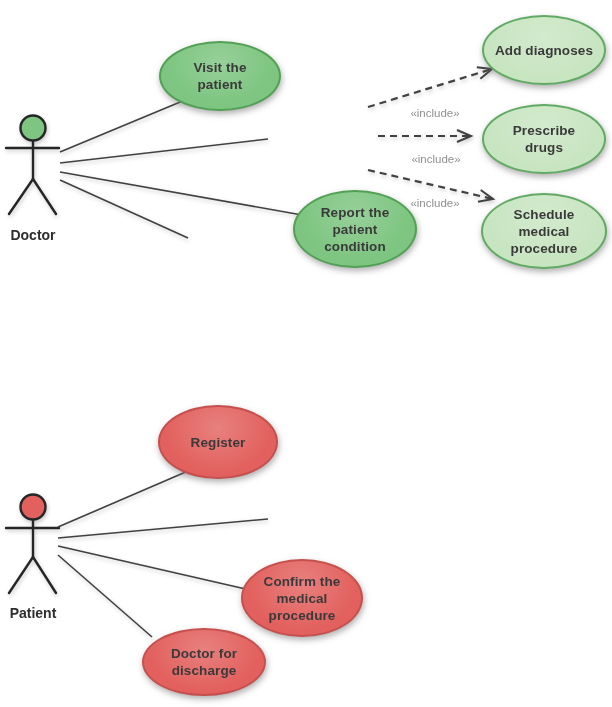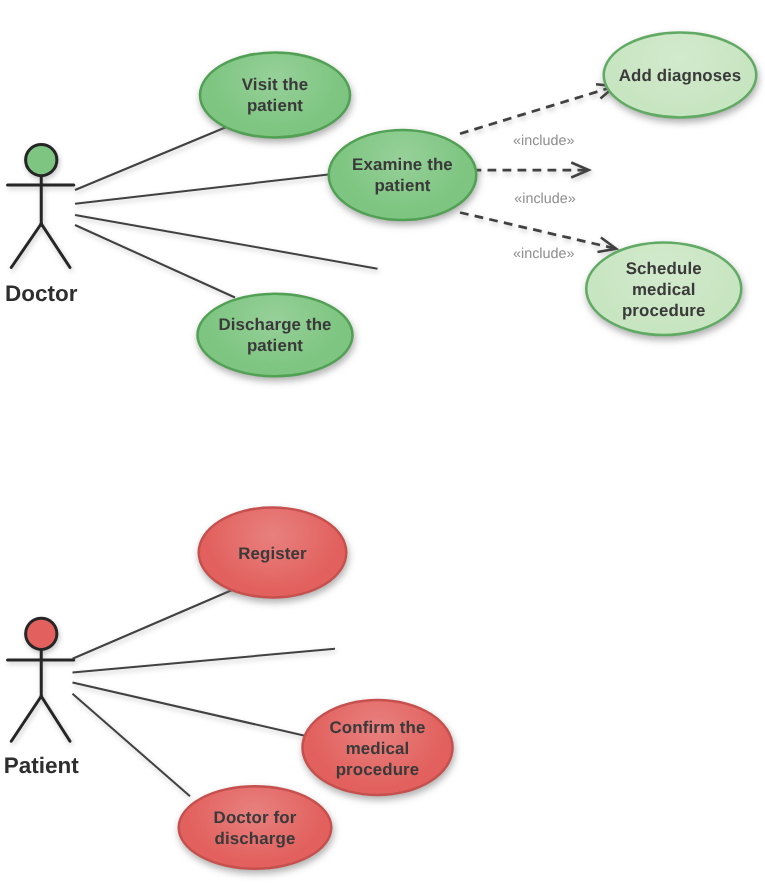--- a/index.html
+++ b/index.html
@@ -38,21 +38,21 @@
     content:"";position:absolute;inset:0;border-radius:50%;
     background:radial-gradient(ellipse at 50% 30%,rgba(255,255,255,0.20),rgba(255,255,255,0) 65%);
     pointer-events:none;
   }
   .node-label{
     position:relative;font-weight:bold;font-size:13.5px;line-height:17px;
     color:var(--text);letter-spacing:0.1px;
   }
   .actor-label{
     position:absolute;transform:translate(-50%,-50%);
-    font-weight:bold;font-size:18px;color:#2e2e2e;white-space:nowrap;
+    font-weight:bold;font-size:14px;color:#2e2e2e;white-space:nowrap;
   }
   .include-label{
     position:absolute;transform:translate(-50%,-50%);
     font-size:11.5px;color:var(--include-text);white-space:nowrap;
   }
 </style>
 </head>
 <body>
 
 <div class="canvas">
@@ -98,35 +98,35 @@
       <line class="assoc" x1="58" y1="538" x2="268" y2="519"></line>
       <line class="assoc" x1="58" y1="546" x2="250" y2="590"></line>
       <line class="assoc" x1="58" y1="555" x2="152" y2="637"></line>
     </g>
   </svg>
 
   <div class="node green" style="left:159px;top:41px;width:118px;height:66px">
     <span class="node-label" style="max-width:92px">Visit the patient</span>
   </div>
 
-  <div class="node green" style="left:262px;top:103px;width:116px;height:70px">
-    <span class="node-label" style="max-width:100px">Examine the patient</span>
+
+  <div class="node green" style="left:293px;top:190px;width:120px;height:74px">
+    <span class="node-label" style="max-width:86px">Report the patient condition</span>
   </div>
 
 
-  <div class="node green" style="left:157px;top:234px;width:122px;height:64px">
-    <span class="node-label" style="max-width:112px">Discharge the patient</span>
-  </div>
-
-  <div class="node light-green" style="left:482px;top:25px;width:120px;height:66px">
+  <div class="node light-green" style="left:482px;top:15px;width:120px;height:66px">
     <span class="node-label" style="max-width:116px">Add diagnoses</span>
   </div>
 
+  <div class="node light-green" style="left:482px;top:104px;width:120px;height:66px">
+    <span class="node-label" style="max-width:80px">Prescribe drugs</span>
+  </div>
 
-  <div class="node light-green" style="left:468px;top:193px;width:122px;height:72px">
+  <div class="node light-green" style="left:481px;top:193px;width:122px;height:72px">
     <span class="node-label" style="max-width:88px">Schedule medical procedure</span>
   </div>
 
   <div class="node red" style="left:158px;top:405px;width:116px;height:70px">
     <span class="node-label" style="max-width:100px">Register</span>
   </div>
 
 
   <div class="node red" style="left:241px;top:559px;width:118px;height:74px">
     <span class="node-label" style="max-width:96px">Confirm the medical procedure</span>

